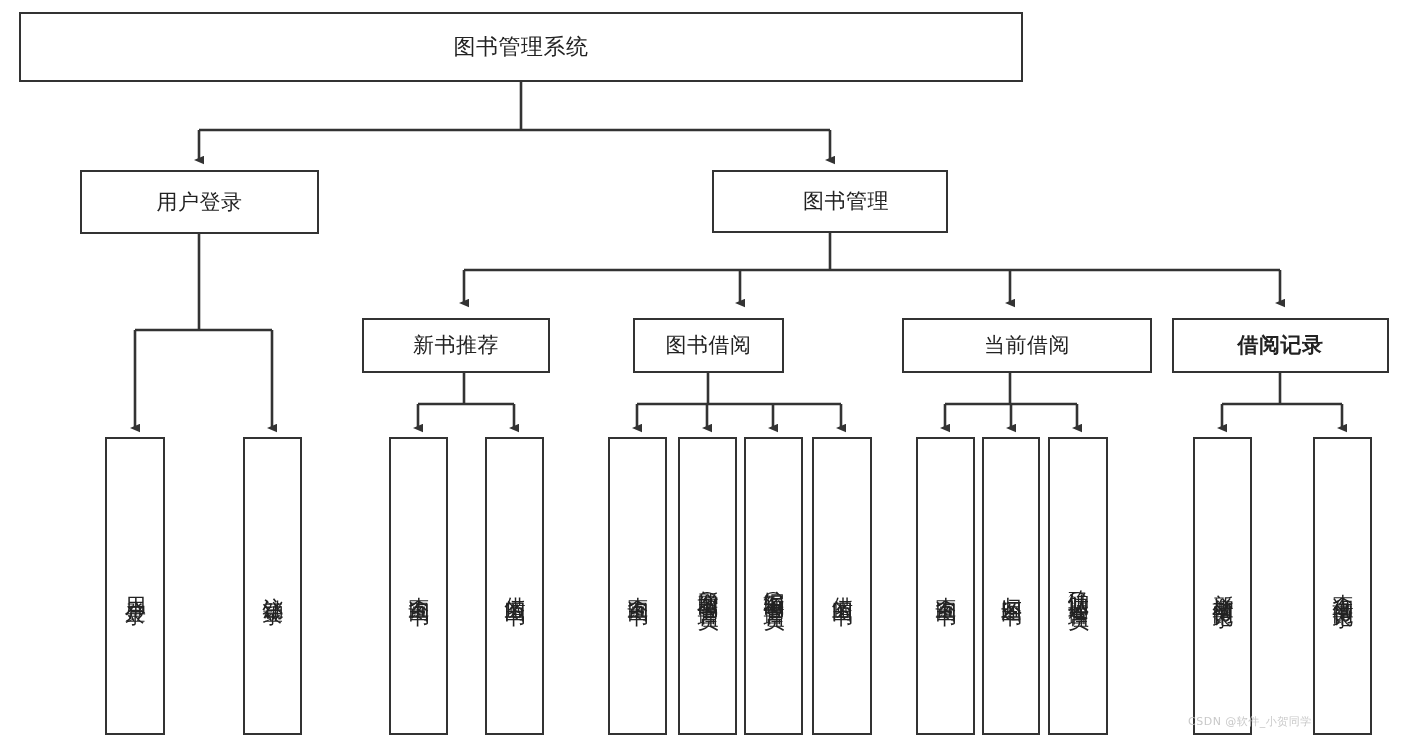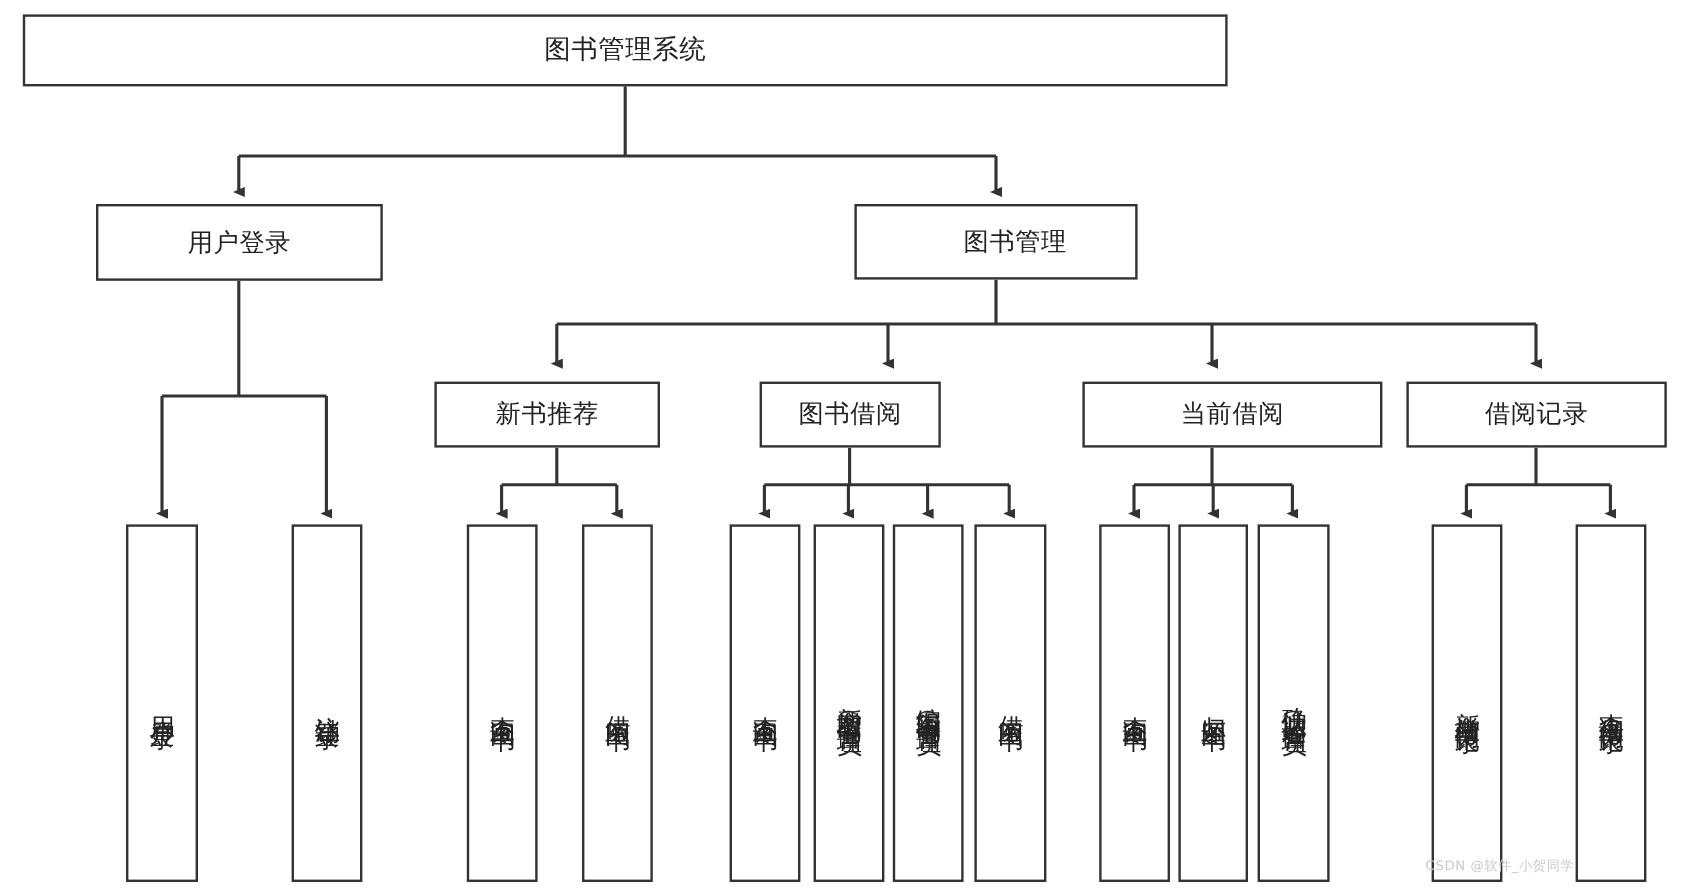--- a/index.html
+++ b/index.html
@@ -113,21 +113,21 @@
       <path d="M 1011 404 L 1011 428" marker-end="url(#arrow)"></path>
       <path d="M 1077 404 L 1077 428" marker-end="url(#arrow)"></path>
 
       <path d="M 1280 373 L 1280 404"></path>
       <path d="M 1222 404 L 1342 404"></path>
       <path d="M 1222 404 L 1222 428" marker-end="url(#arrow)"></path>
       <path d="M 1342 404 L 1342 428" marker-end="url(#arrow)"></path>
     </g>
   </svg>
 
-  <div class="node horizontal root" style="left:19px; top:12px; width:1004px; height:60px;">
+  <div class="node horizontal root" style="left:19px; top:12px; width:1004px; height:70px;">
     <span class="node-label">图书管理系统</span>
   </div>
 
   <div class="node horizontal" style="left:80px; top:170px; width:239px; height:64px;">
     <span class="node-label">用户登录</span>
   </div>
 
   <div class="node horizontal" style="left:712px; top:170px; width:236px; height:63px;padding-left:32px;">
     <span class="node-label">图书管理</span>
   </div>
@@ -137,21 +137,21 @@
   </div>
 
   <div class="node horizontal" style="left:362px; top:318px; width:188px; height:55px;">
     <span class="node-label">新书推荐</span>
   </div>
 
   <div class="node horizontal" style="left:902px; top:318px; width:250px; height:55px;">
     <span class="node-label">当前借阅</span>
   </div>
 
-  <div class="node horizontal" style="left:1172px; top:318px; width:217px; height:55px;">
+  <div class="node horizontal" style="left:1172px; top:318px; width:217px; height:55px;font-weight:bold;">
     <span class="node-label">借阅记录</span>
   </div>
 
   <div class="node vertical" style="left:105px; top:437px; width:60px; height:298px;">
     <span class="node-label">用户登录</span>
   </div>
 
   <div class="node vertical" style="left:243px; top:437px; width:59px; height:298px;">
     <span class="node-label">注销登录</span>
   </div>

